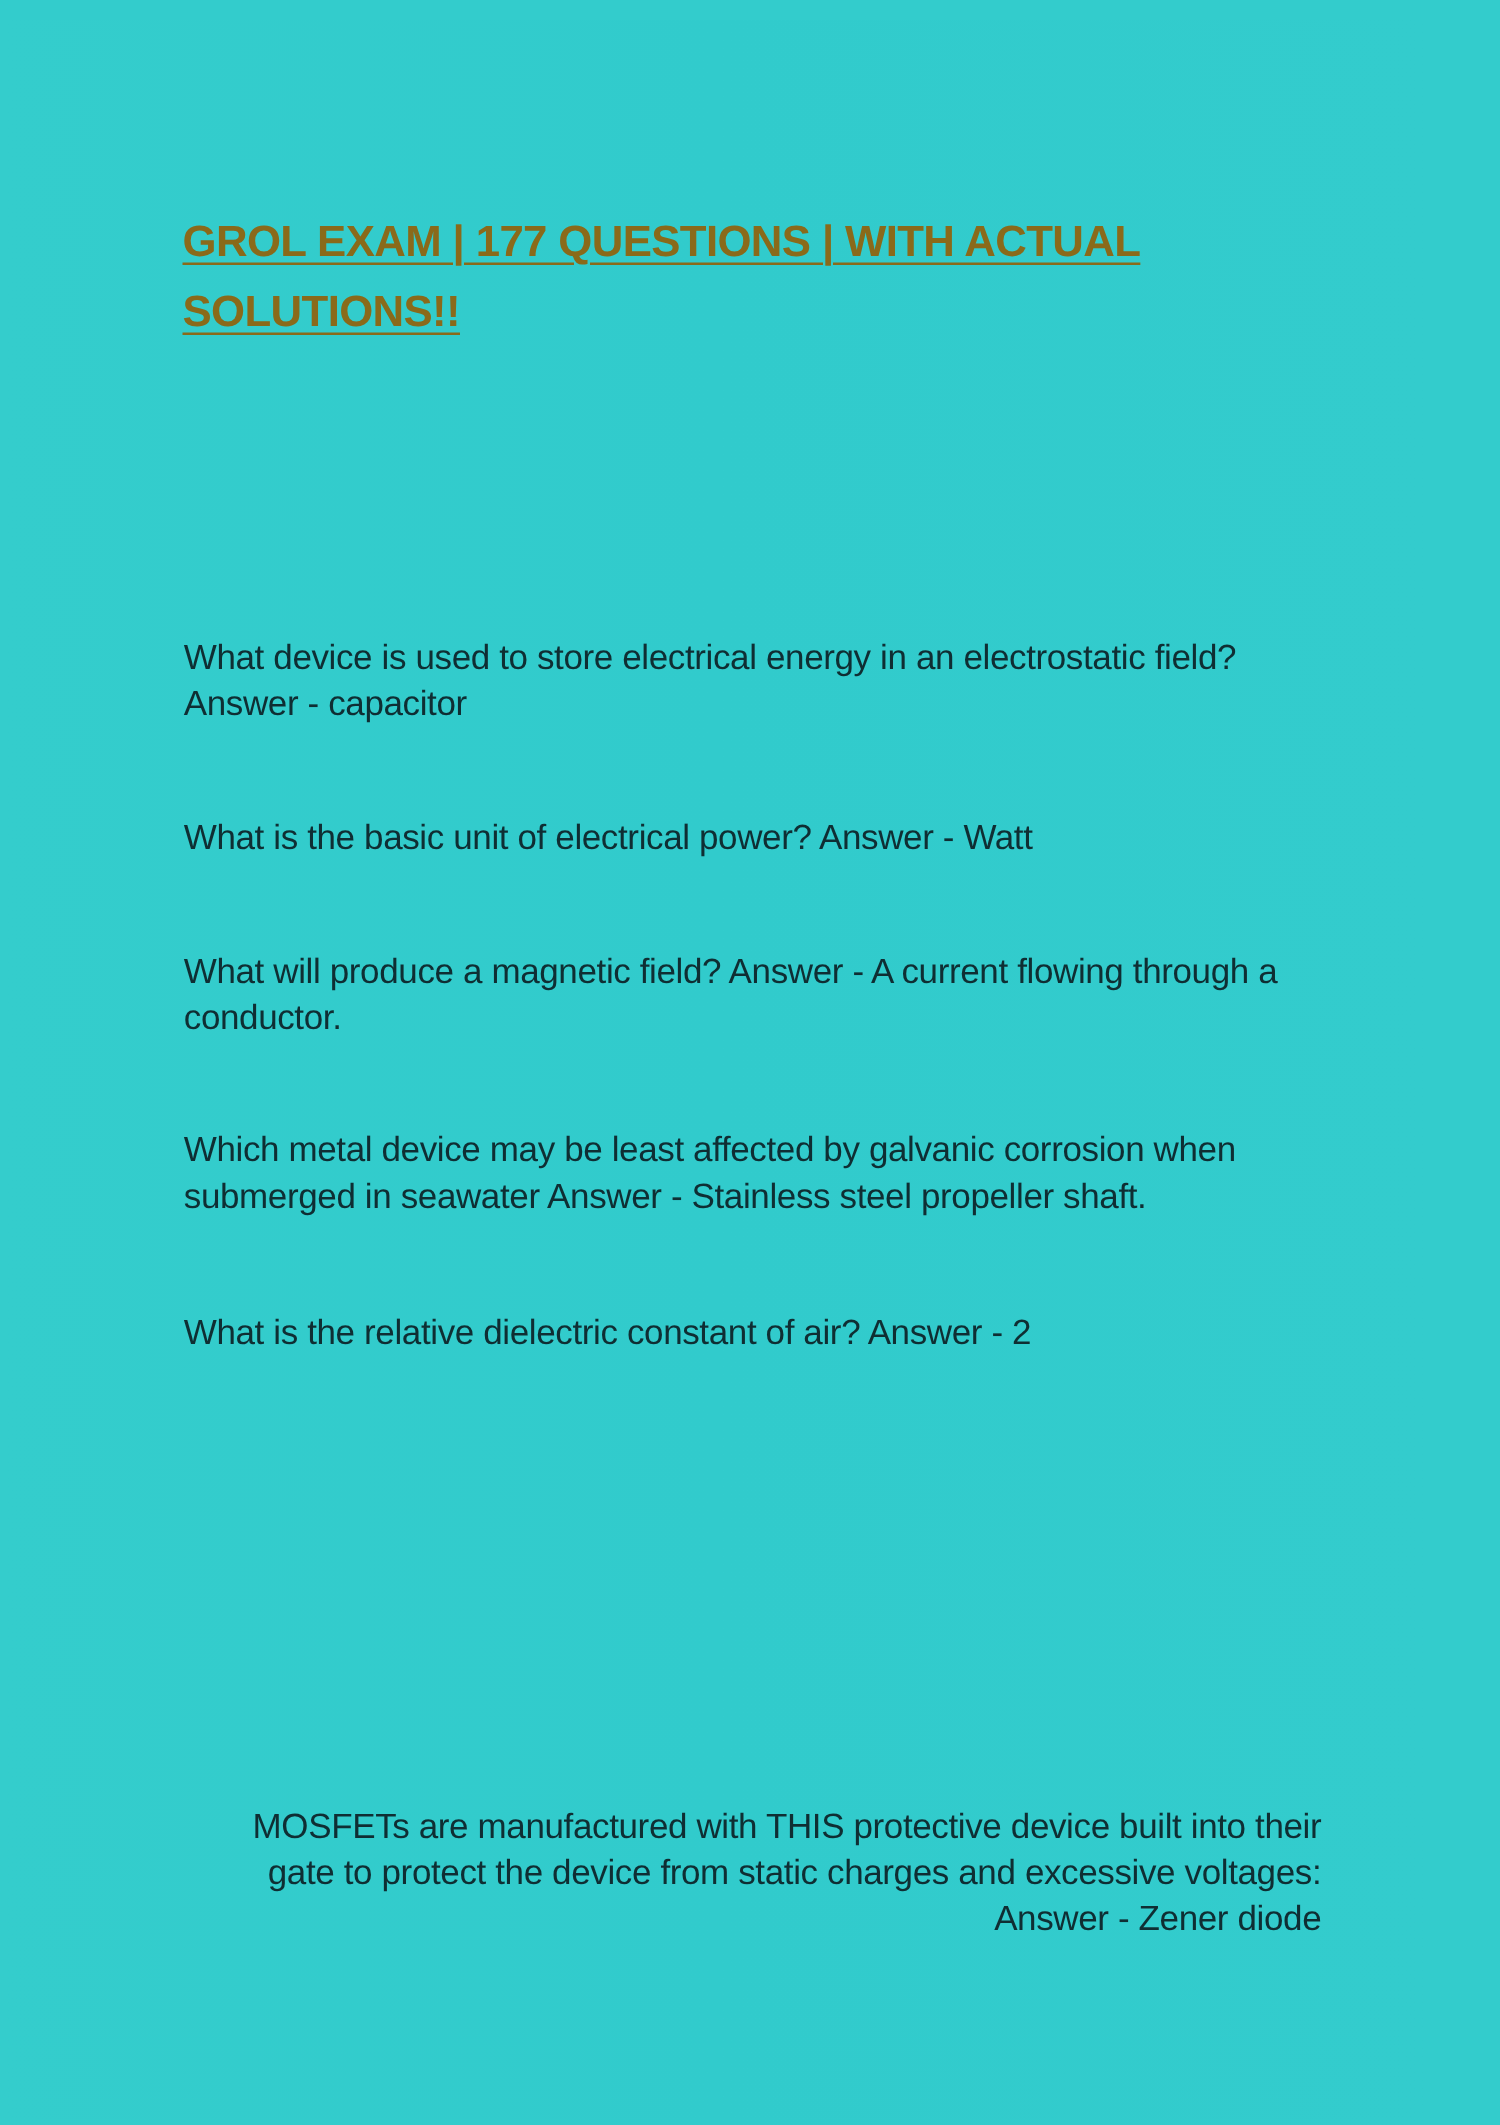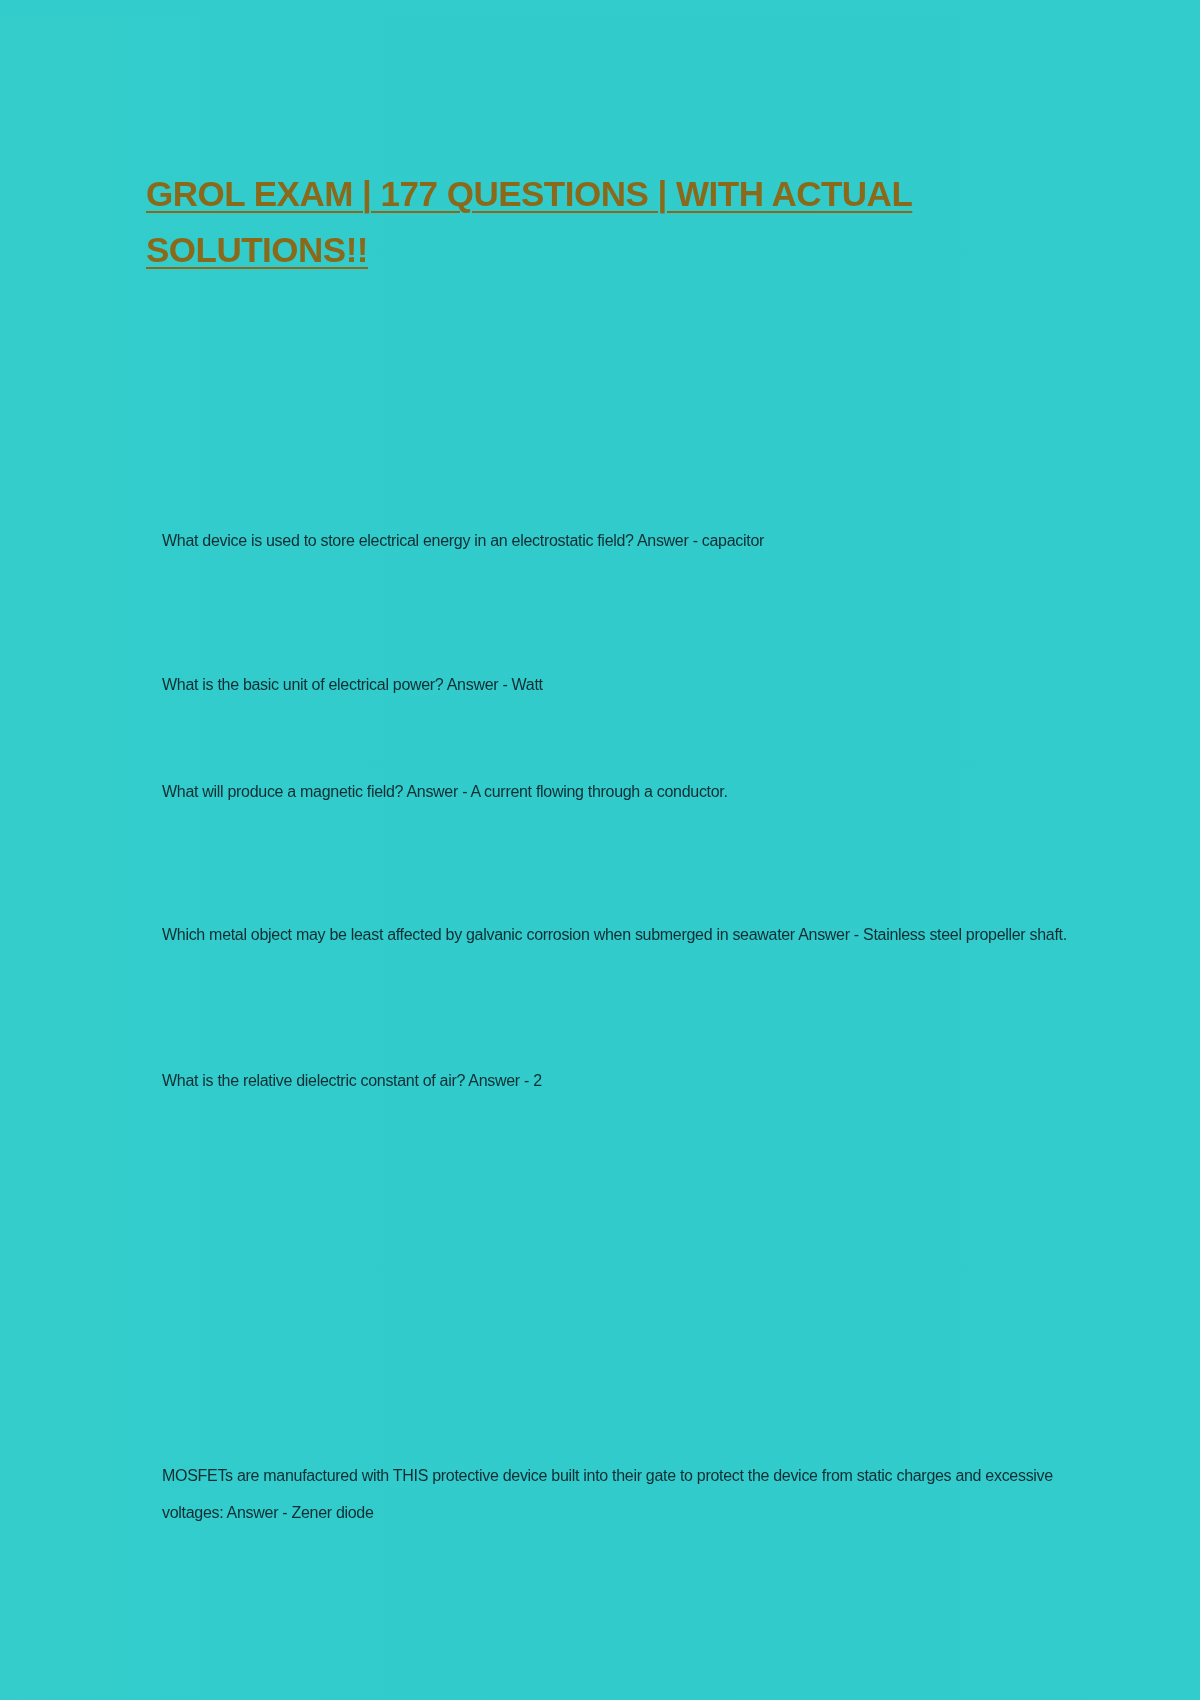--- a/index.html
+++ b/index.html
@@ -34,22 +34,22 @@
       color: #8a6a1a;
       text-decoration: underline;
       text-decoration-thickness: 2px;
       text-underline-offset: 5px;
       letter-spacing: -0.5px;
     }
     .qa {
       position: absolute;
       left: 146px;
       width: 910px;
-      margin: 16px;
-      font-size: 16px;
+      margin: 1px;
+      font-size: 28px;
       line-height: 37px;
       color: #0f2e33;
       letter-spacing: -0.3px;
     }
     .footer-rule {
       position: absolute;
       left: 57px;
       top: 1696px;
       width: 1086px;
       height: 3px;
@@ -62,22 +62,22 @@
 <div class="page">
 
   <h1 class="title">GROL EXAM | 177 QUESTIONS | WITH ACTUAL SOLUTIONS!!</h1>
 
   <p class="qa" style="top:490px;">What device is used to store electrical energy in an electrostatic field?  Answer - capacitor</p>
 
   <p class="qa" style="top:741px;">What will produce a magnetic field?  Answer - A current flowing through a conductor.</p>
 
   <p class="qa" style="top:634px;">What is the basic unit of electrical power?  Answer - Watt</p>
 
-  <p class="qa" style="top:884px;">Which metal object may be least affected by galvanic corrosion when submerged in seawater  Answer - Stainless steel propeller shaft.</p>
+  <p class="qa" style="top:884px;">Which metal device may be least affected by galvanic corrosion when submerged in seawater  Answer - Stainless steel propeller shaft.</p>
 
   <p class="qa" style="top:1030px;">What is the relative dielectric constant of air?  Answer - 2</p>
 
 
 
-  <p class="qa" style="top:1425px;">MOSFETs are manufactured with THIS protective device built into their gate to protect the device from static charges and excessive voltages:  Answer - Zener diode</p>
+  <p class="qa" style="top:1425px;text-align:right;">MOSFETs are manufactured with THIS protective device built into their gate to protect the device from static charges and excessive voltages:  Answer - Zener diode</p>
 
   <div class="footer-rule"></div>
 </div>
 
 </body></html>

